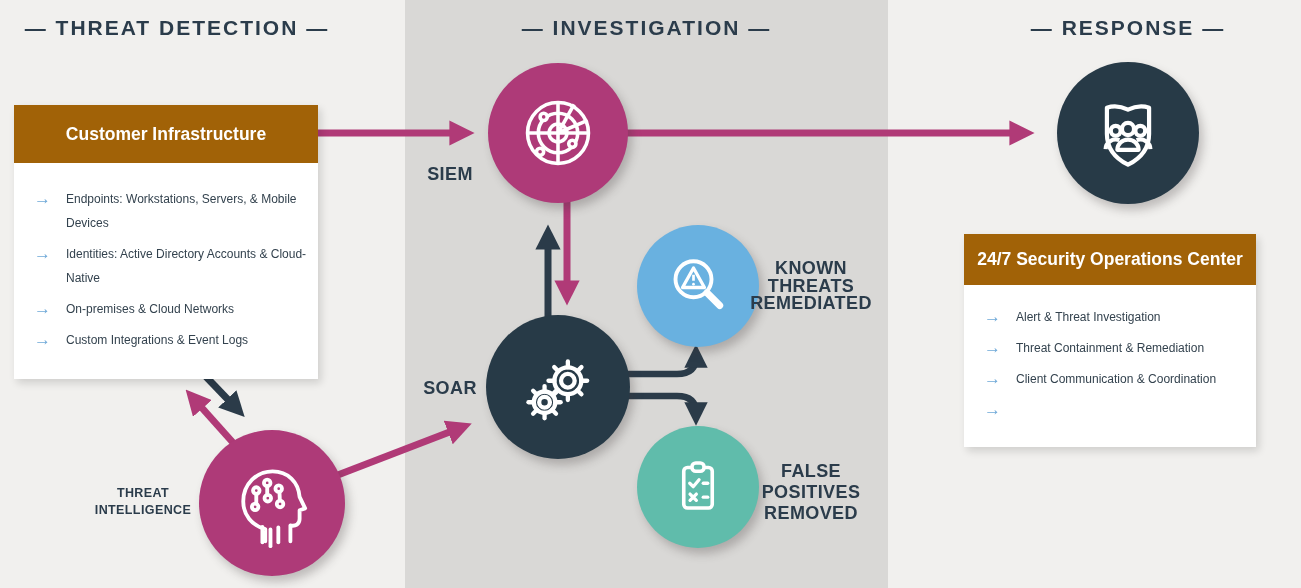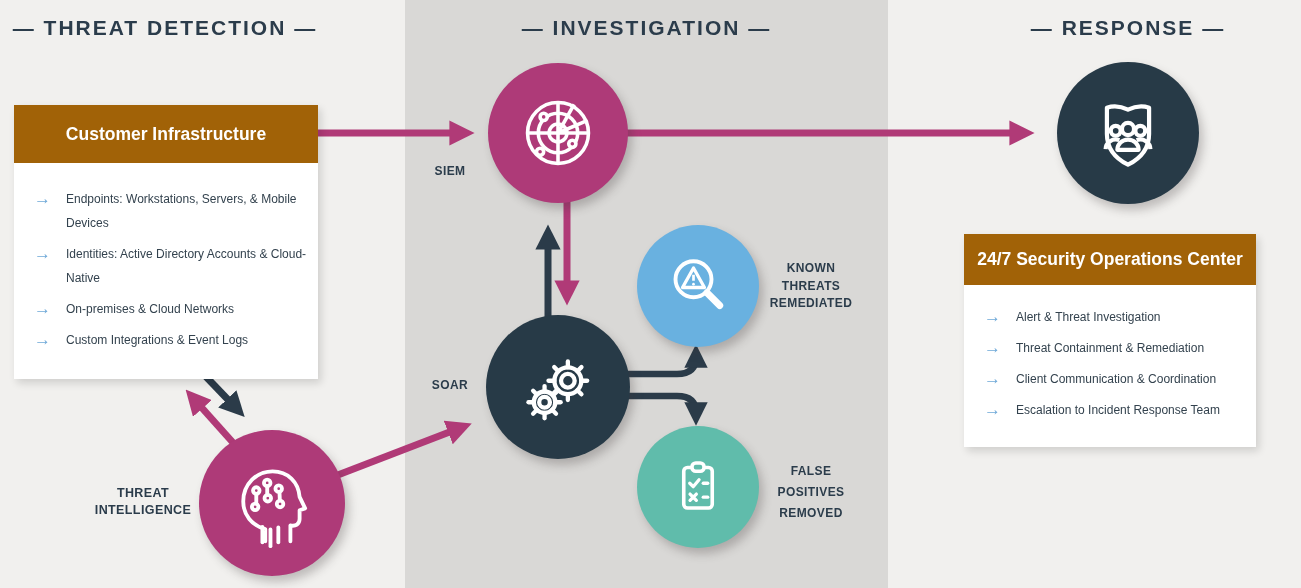--- a/index.html
+++ b/index.html
@@ -13,21 +13,21 @@
   .arrows{position:absolute;left:0;top:0;z-index:1;}
   .pk{stroke:#b03a77;stroke-width:7;fill:none;}
   .dk{stroke:#2b3b49;stroke-width:7;fill:none;}
   .dk2{stroke:#2b3b49;stroke-width:6.5;fill:none;}
 
   .sec-title{
     position:absolute;top:16px;margin:0;z-index:2;
     font-size:21px;font-weight:700;letter-spacing:2px;
     color:#2b3c4b;text-align:center;
   }
-  .sec-td{left:0;width:330px;}
+  .sec-td{left:12px;width:330px;}
   .sec-inv{left:405px;width:483px;}
   .sec-rsp{left:963px;width:330px;}
 
   .card{position:absolute;z-index:2;box-shadow:3px 4px 8px rgba(0,0,0,0.14);}
   .card-header{
     background:#a16207;color:#ffffff;font-weight:700;
     display:flex;align-items:center;justify-content:center;text-align:center;
   }
   .card-body{background:#ffffff;}
   .ci-card{left:14px;top:105px;width:304px;}
@@ -58,21 +58,21 @@
 
   .node-siem{left:488px;top:63px;width:140px;height:140px;}
   .node-soar{left:486px;top:315px;width:144px;height:144px;}
   .node-ti{left:199px;top:430px;width:146px;height:146px;}
   .node-known{left:637px;top:225px;width:122px;height:122px;}
   .node-false{left:637px;top:426px;width:122px;height:122px;}
   .node-shield{left:1057px;top:62px;width:142px;height:142px;}
 
   .nlabel{
     position:absolute;z-index:2;color:#2b3c4b;font-weight:700;
-    font-size:12px;letter-spacing:0.4px;text-align:center;white-space:pre-line;
+    font-size:18px;letter-spacing:0.4px;text-align:center;white-space:pre-line;
   }
   .lbl-siem{left:420px;top:164px;width:60px;}
   .lbl-soar{left:418px;top:378px;width:64px;}
   .lbl-ti{left:60px;top:485px;width:166px;font-size:12.5px;line-height:17px;}
   .lbl-known{left:745px;top:260px;width:132px;line-height:17.5px;}
   .lbl-false{left:745px;top:461px;width:132px;line-height:21px;}
 </style>
 </head>
 <body>
 
@@ -139,21 +139,20 @@
         <li>
           <span class="blt">→</span>
           <span class="btxt">Threat Containment &amp; Remediation</span>
         </li>
         <li>
           <span class="blt">→</span>
           <span class="btxt wrap-narrow">Client Communication &amp; Coordination</span>
         </li>
         <li>
           <span class="blt">→</span>
-          <span class="btxt">Escalation to Incident Response Team</span>
         </li>
       </ul>
     </div>
   </div>
 
   <div class="node n-magenta node-siem">
     <svg width="86" height="86" viewBox="0 0 48 48">
       <g fill="none" stroke="#ffffff" stroke-width="2">
         <circle cx="24" cy="24" r="17"></circle>
         <circle cx="24" cy="24" r="11"></circle>

